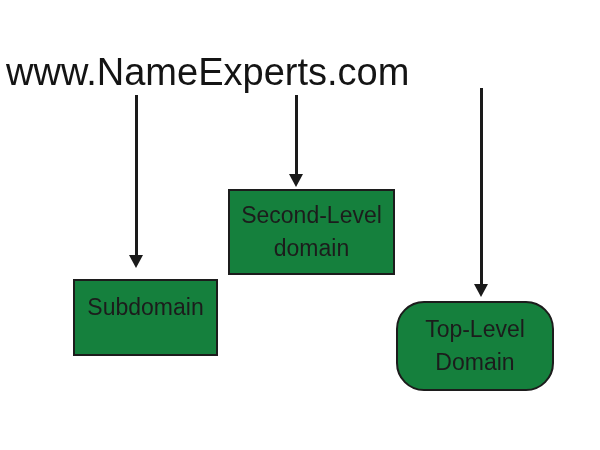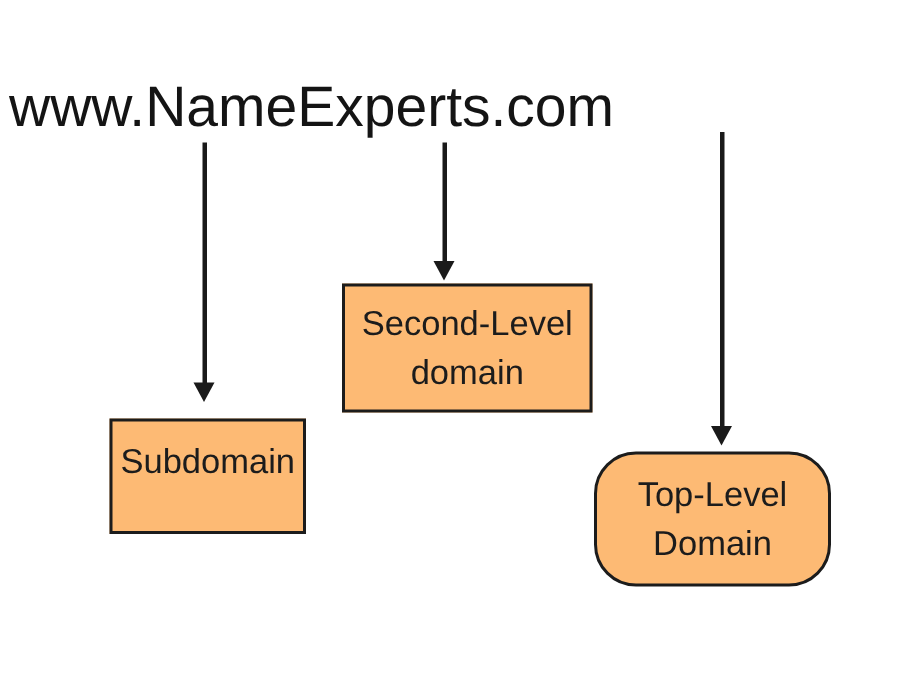--- a/index.html
+++ b/index.html
@@ -47,32 +47,32 @@
     border-top: 13px solid #1a1a1a;
   }
   .arrow-left   { left: 129px; top: 95px; height: 173px; }
   .arrow-middle { left: 289px; top: 95px; height: 92px;  }
   .arrow-right  { left: 474px; top: 88px; height: 209px; }
 
   .box {
     position: absolute;
     box-sizing: border-box;
     border: 2px solid #1c1c1c;
-    background: #fdba74;
+    background: #15803d;
     display: flex;
     flex-direction: column;
     align-items: center;
     justify-content: center;
     font-size: 23px;
     line-height: 33px;
     color: #1c1c1c;
     text-align: center;
   }
   .box-subdomain {
-    left: 73px; top: 279px; width: 131px; height: 77px;
+    left: 73px; top: 279px; width: 145px; height: 77px;
     justify-content: flex-start;
     padding-top: 10px;
   }
   .box-second { left: 228px; top: 189px; width: 167px; height: 86px; }
   .box-top    { left: 396px; top: 301px; width: 158px; height: 90px; border-radius: 28px; }
 </style>
 </head>
 <body>
 
 <div class="stage">

